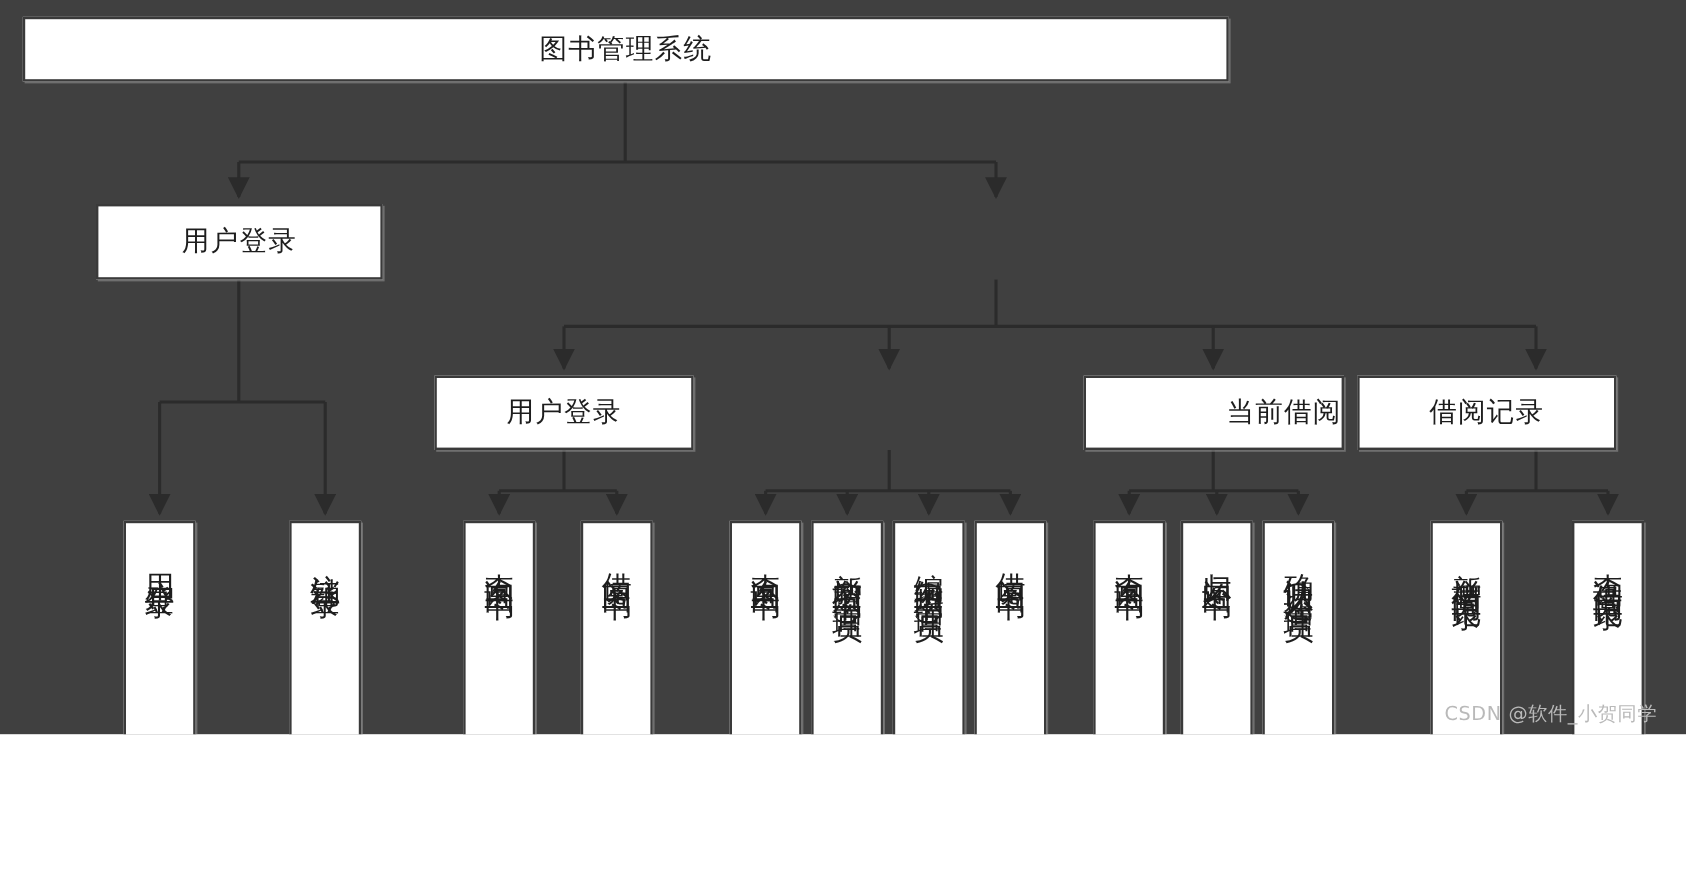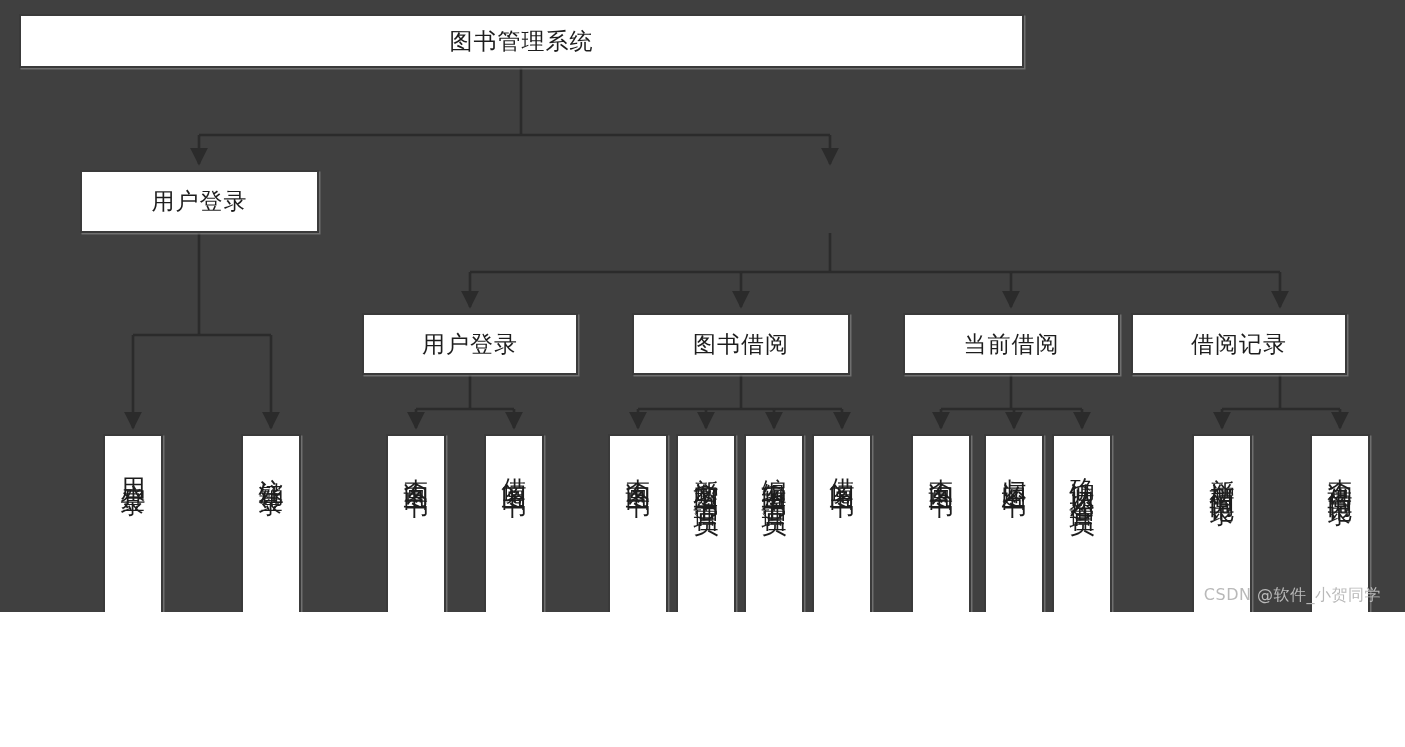--- a/index.html
+++ b/index.html
@@ -125,24 +125,21 @@
     <span class="label">图书管理系统</span>
   </div>
 
   <div class="node horiz" style="left:80px;top:170px;width:239px;height:63px;">
     <span class="label">用户登录</span>
   </div>
 
   <div class="node horiz" style="left:362px;top:313px;width:216px;height:62px;">
     <span class="label">用户登录</span>
   </div>
-  <div class="node horiz" style="left:632px;top:313px;width:218px;height:62px;">
-    <span class="label">图书借阅</span>
-  </div>
-  <div class="node horiz" style="left:903px;top:313px;width:217px;height:62px;">
+  <div class="node horiz" style="left:903px;top:313px;width:217px;height:62px;justify-content:flex-end;">
     <span class="label">当前借阅</span>
   </div>
   <div class="node horiz" style="left:1131px;top:313px;width:216px;height:62px;">
     <span class="label">借阅记录</span>
   </div>
 
   <div class="node leaf" style="left:103px;top:434px;width:60px;height:301px;">
     <span class="label">用户登录</span>
   </div>
   <div class="node leaf" style="left:241px;top:434px;width:60px;height:301px;">

